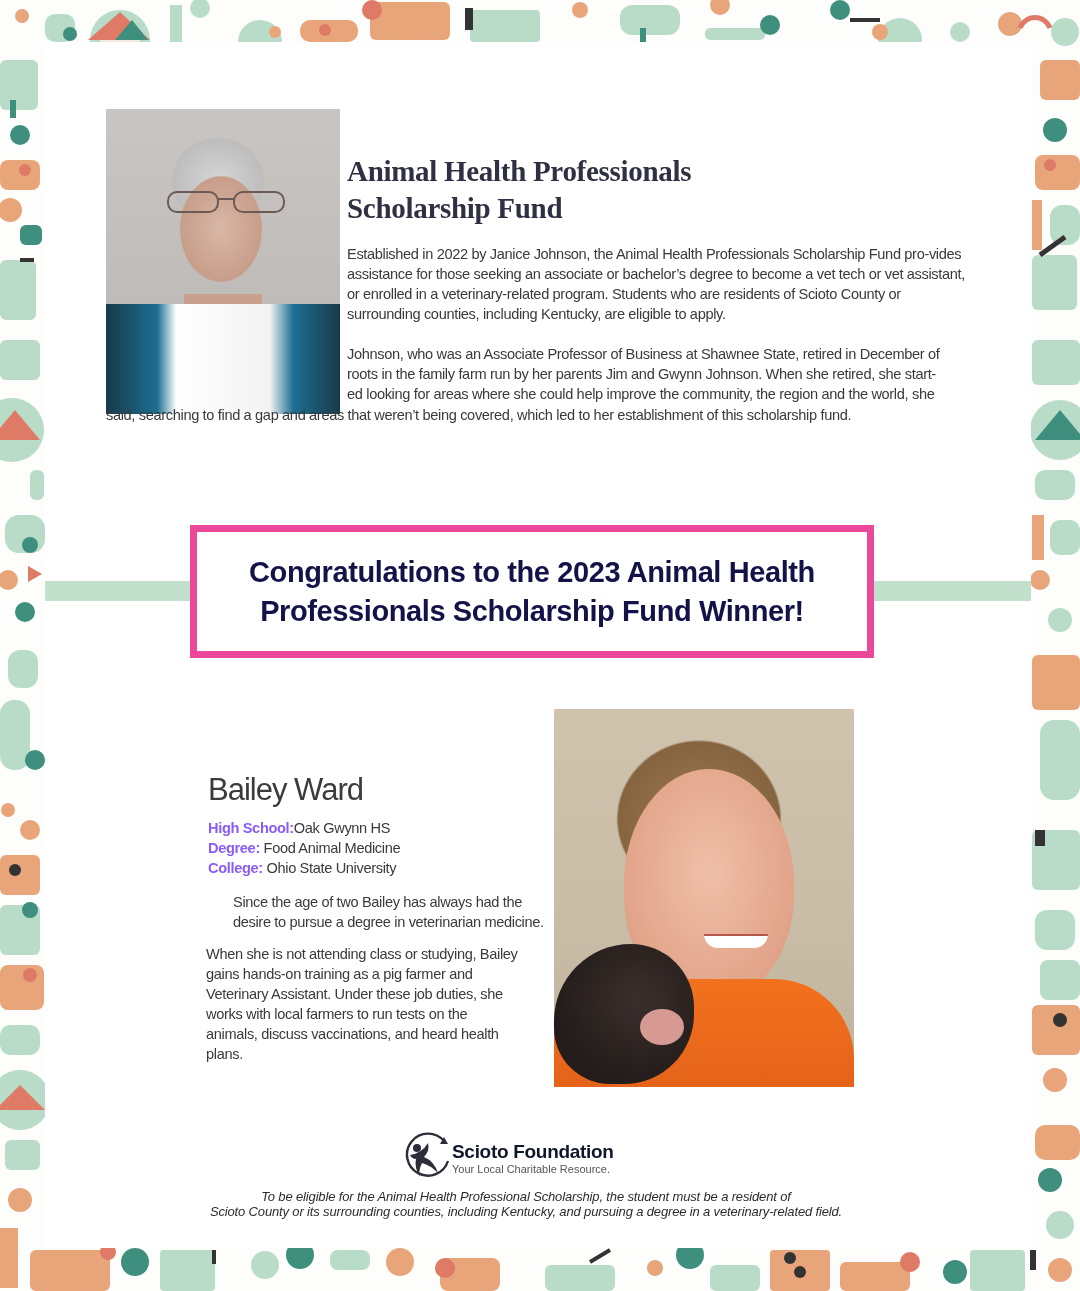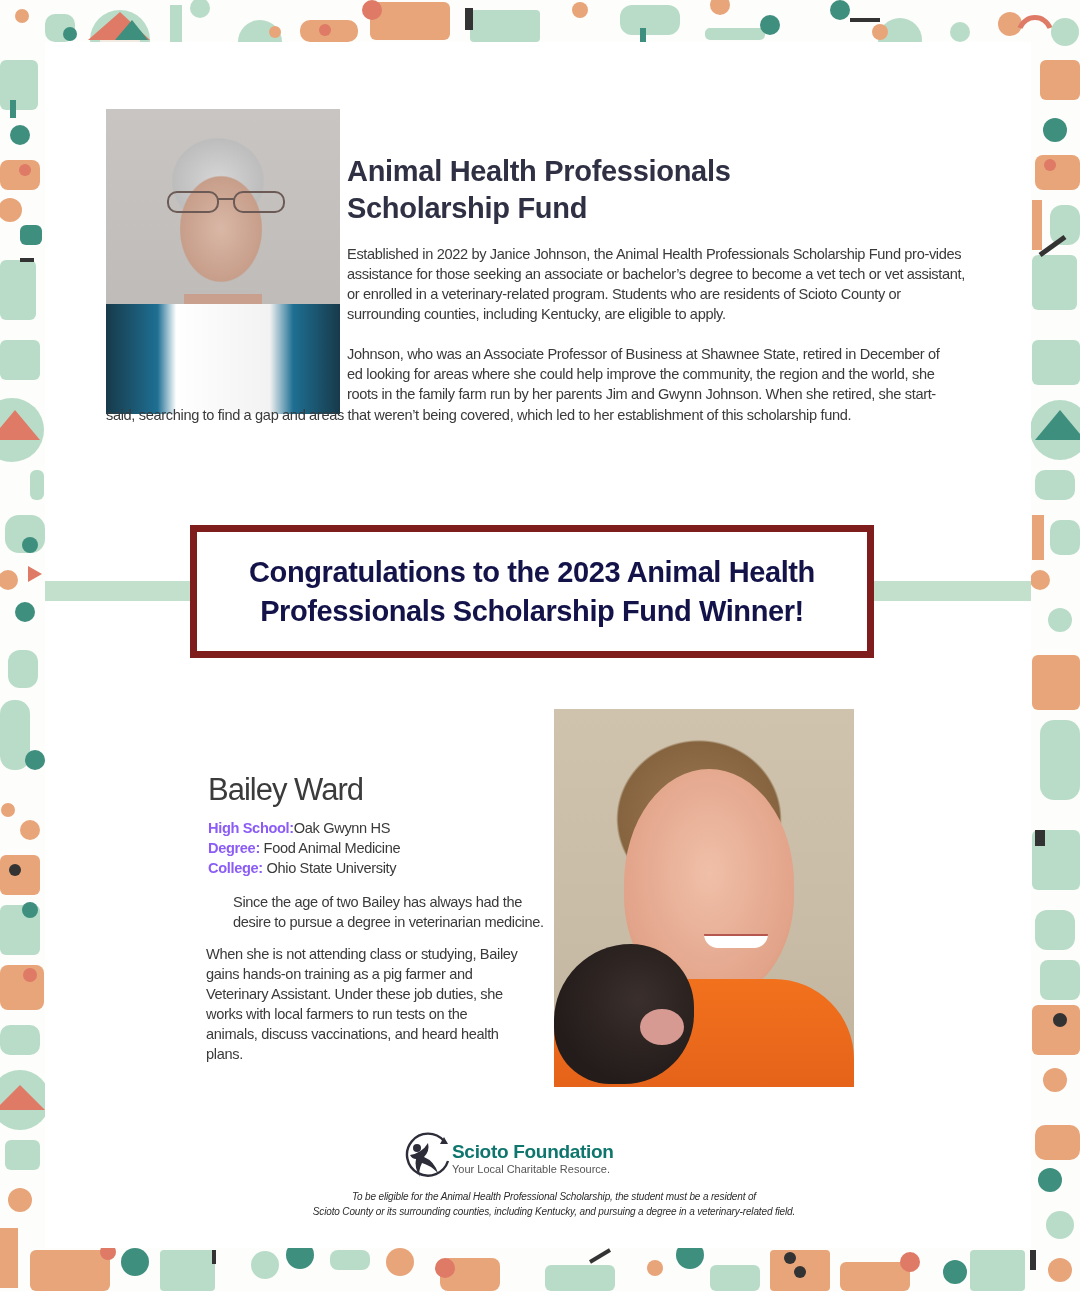--- a/index.html
+++ b/index.html
@@ -19,54 +19,54 @@
         radial-gradient(ellipse 75px 70px at 112px 72px, #d6d6d6 0%, #bdbdbd 60%, transparent 62%),
         linear-gradient(180deg, #c8c5c2 0%, #b9b6b3 100%);
       overflow: hidden;
     }
     .portrait-1 .jacket { position: absolute; left: 0; bottom: 0; width: 234px; height: 110px;
       background: linear-gradient(90deg, #173a4a 0%, #1e6f93 22%, #ffffff 30%, #f2f2f2 70%, #1e6f93 80%, #173a4a 100%); }
     .portrait-1 .neck { position: absolute; left: 78px; top: 185px; width: 78px; height: 55px; background: #c9a08d; border-radius: 0 0 30px 30px; }
     .portrait-1 .glasses { position: absolute; left: 60px; top: 80px; width: 120px; height: 26px; }
 
     .title { position: absolute; left: 347px; top: 153px; width: 600px;
-      font-family: Liberation Sans, sans-serif; font-weight: bold; font-size: 29px; line-height: 37px; color: #2f3043; letter-spacing: -0.3px; }
+      font-family: Liberation Serif, serif; font-weight: bold; font-size: 29px; line-height: 37px; color: #2f3043; letter-spacing: -0.3px; }
 
     .para { font-family: "Liberation Sans", sans-serif; font-size: 14.6px; line-height: 20px; color: #3a3a3a; letter-spacing: -0.35px; }
     .para-1 { position: absolute; left: 347px; top: 244px; width: 625px; }
     .para-2 { position: absolute; left: 347px; top: 344px; width: 635px; }
     .para-2b { position: absolute; left: 106px; top: 405px; width: 880px; }
 
     .band { position: absolute; left: 45px; top: 581px; width: 986px; height: 20px; background: #c3e0cc; }
     .congrats-box { position: absolute; left: 190px; top: 525px; width: 684px; height: 133px;
-      background: #ffffff; border: 7px solid #7f1d1d; display: flex; align-items: center; justify-content: center; }
+      background: #ffffff; border: 7px solid #ec4899; display: flex; align-items: center; justify-content: center; }
     .congrats { font-family: "Liberation Sans", sans-serif; font-weight: bold; font-size: 29px; line-height: 39px; color: #13134a; text-align: center; letter-spacing: -0.4px; }
 
     .winner-name { position: absolute; left: 208px; top: 772px; font-family: "Liberation Sans", sans-serif; font-size: 31px; color: #3b3b3b; letter-spacing: -1px; font-weight: normal; }
     .facts { position: absolute; left: 208px; top: 818px; font-size: 14.6px; line-height: 20px; color: #3a3a3a; letter-spacing: -0.35px; }
     .facts .row b { font-weight: bold; color: #8b5cf6; }
     .bio-1 { position: absolute; left: 189px; top: 892px; width: 315px; margin-left: 44px; }
     .bio-2 { position: absolute; left: 206px; top: 944px; width: 315px; }
 
     .portrait-2 { position: absolute; left: 554px; top: 709px; width: 300px; height: 378px; overflow: hidden;
       background: linear-gradient(180deg, #cfc3ad 0%, #c8bca6 60%, #bfb39e 100%); }
     .portrait-2 .hair { position: absolute; left: 30px; top: 0; width: 230px; height: 220px; background: radial-gradient(ellipse 115px 110px at 115px 110px, #9d7a55 0%, #86643f 70%, transparent 72%); }
     .portrait-2 .face { position: absolute; left: 70px; top: 60px; width: 170px; height: 230px; border-radius: 50% 50% 45% 45%; background: radial-gradient(ellipse at 50% 45%, #f0bfa8 0%, #e2a48a 70%, #d48f74 100%); }
     .portrait-2 .hoodie { position: absolute; left: 0; top: 270px; width: 300px; height: 110px; background: linear-gradient(180deg, #f2711d 0%, #e5631a 100%); border-radius: 60px 80px 0 0; }
     .portrait-2 .pig { position: absolute; left: 0; top: 235px; width: 140px; height: 140px; border-radius: 55% 45% 50% 40%; background: radial-gradient(ellipse at 60% 40%, #3a2f2c 0%, #231c1a 70%); }
     .portrait-2 .snout { position: absolute; left: 86px; top: 300px; width: 44px; height: 36px; border-radius: 50%; background: #d69a93; }
     .portrait-2 .teeth { position: absolute; left: 150px; top: 225px; width: 64px; height: 14px; border-radius: 0 0 30px 30px; background: #ffffff; border-top: 2px solid #b5564f; }
 
     .logo { position: absolute; left: 404px; top: 1131px; height: 48px; display: flex; align-items: flex-start; }
     .logo svg { width: 48px; height: 48px; }
     .logo-text { margin-left: 0px; margin-top: 10px; }
-    .logo-name { font-family: "Liberation Sans", sans-serif; font-weight: bold; font-size: 19px; line-height: 22px; color: #0f766e; letter-spacing: -0.3px; }
+    .logo-name { font-family: "Liberation Sans", sans-serif; font-weight: bold; font-size: 19px; line-height: 22px; color: #0f172a; letter-spacing: -0.3px; }
     .logo-tag { font-family: "Liberation Sans", sans-serif; font-size: 11px; line-height: 12px; color: #555; margin-left: 0px; }
 
-    .footnote { position: absolute; left: 164px; top: 1189px; width: 780px; text-align: center; font-family: "Liberation Sans", sans-serif; font-style: italic; font-size: 10px; line-height: 15px; color: #2c2c2c; letter-spacing: -0.15px; }
+    .footnote { position: absolute; left: 136px; top: 1189px; width: 780px; text-align: center; font-family: "Liberation Sans", sans-serif; font-style: italic; font-size: 13px; line-height: 15px; color: #2c2c2c; letter-spacing: -0.15px; }
   </style>
 </head>
 <body>
 
 <div class="pattern">
   <svg width="1080" height="1291" viewBox="0 0 1080 1291">
 
     <g>
       <rect x="370" y="2" width="80" height="38" rx="6" fill="#e8a57a"></rect>
         <circle cx="372" cy="10" r="10" fill="#de7a66"></circle>
@@ -214,22 +214,22 @@
 
 <h1 class="title">
   <span>Animal Health Professionals</span><br>
   <span>Scholarship Fund</span>
 </h1>
 
 <p class="para para-1">Established in  2022 by Janice Johnson, the Animal Health Professionals Scholarship Fund pro-vides assistance for those seeking an associate or bachelor’s degree to become a vet tech or vet assistant, or enrolled in a veterinary-related program. Students who are residents of Scioto County or surrounding counties, including Kentucky, are eligible to apply.</p>
 
 <div class="para para-2">
   <div>Johnson, who was an Associate Professor of Business at Shawnee State, retired in December of</div>
+  <div>roots in the family farm run by her parents Jim and Gwynn Johnson. When she retired, she start-</div>
   <div>ed looking for areas where she could help improve the community, the region and the world, she</div>
-  <div>roots in the family farm run by her parents Jim and Gwynn Johnson. When she retired, she start-</div>
 </div>
 <p class="para para-2b">said, searching to find a gap and areas that weren’t being covered, which led to her establishment of this scholarship fund.</p>
 
 <div class="band"></div>
 <div class="congrats-box">
   <div class="congrats">
     <span>Congratulations to the 2023 Animal Health</span><br>
     <span>Professionals Scholarship Fund Winner!</span>
   </div>
 </div>

